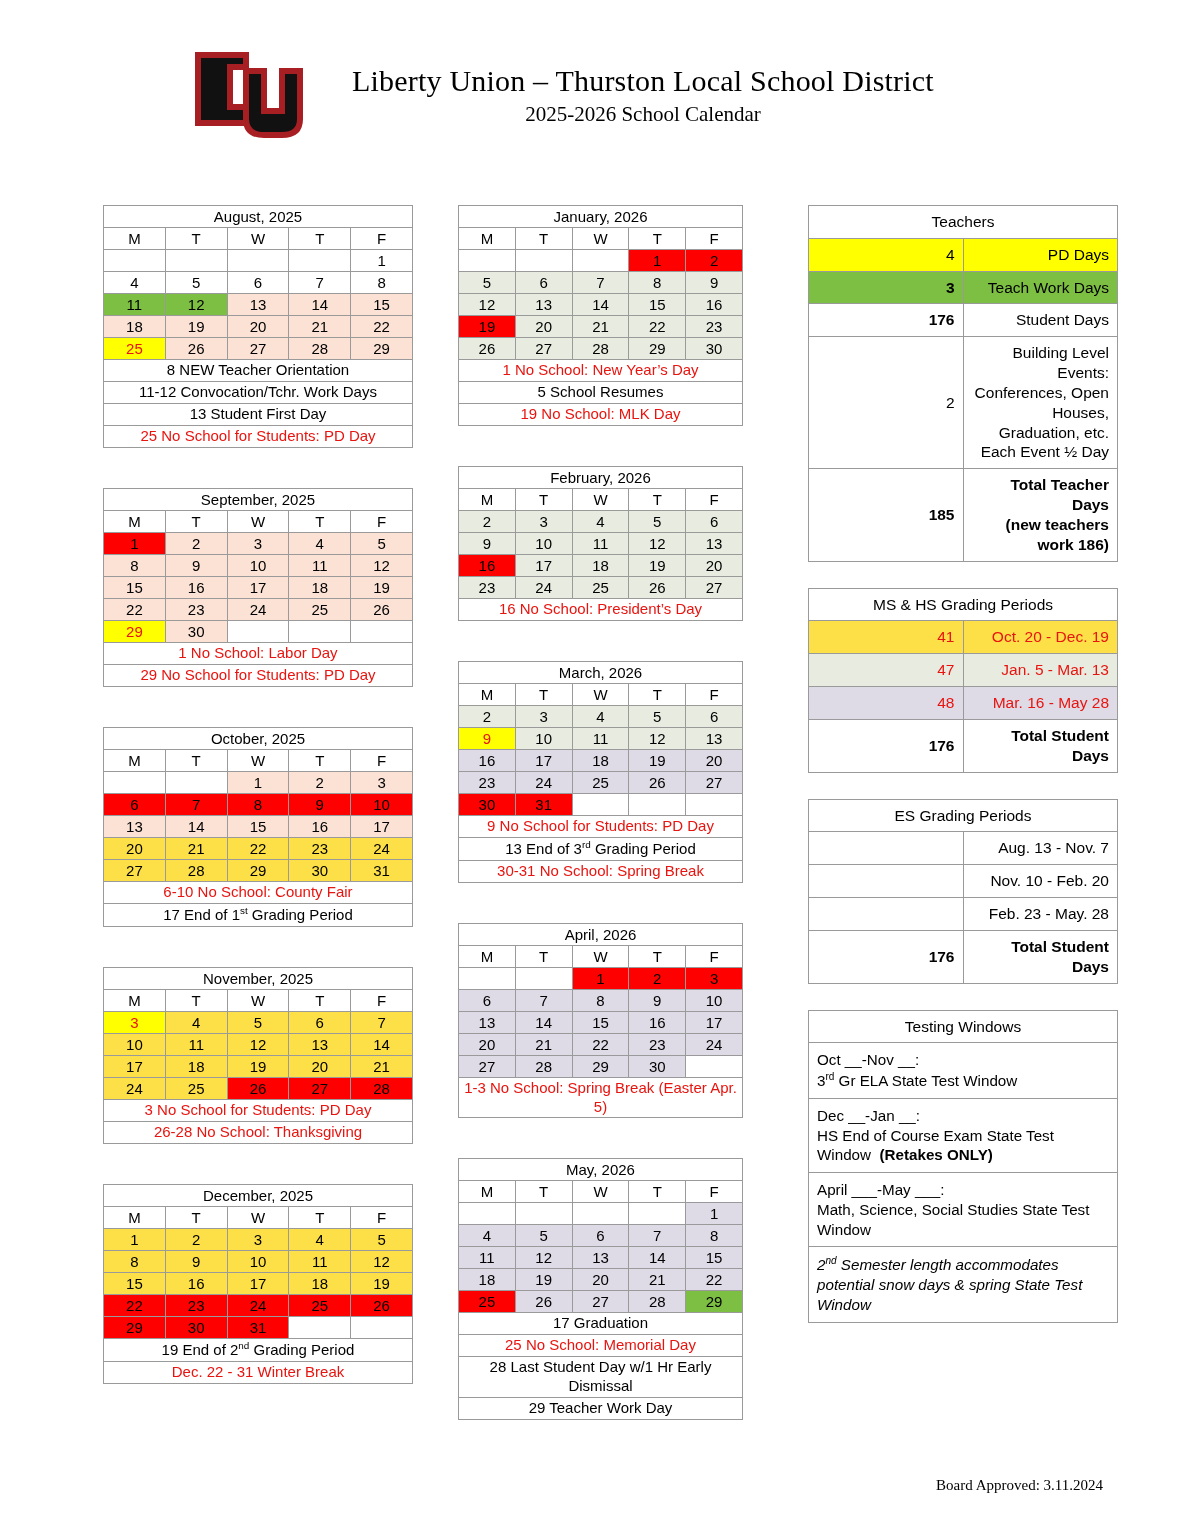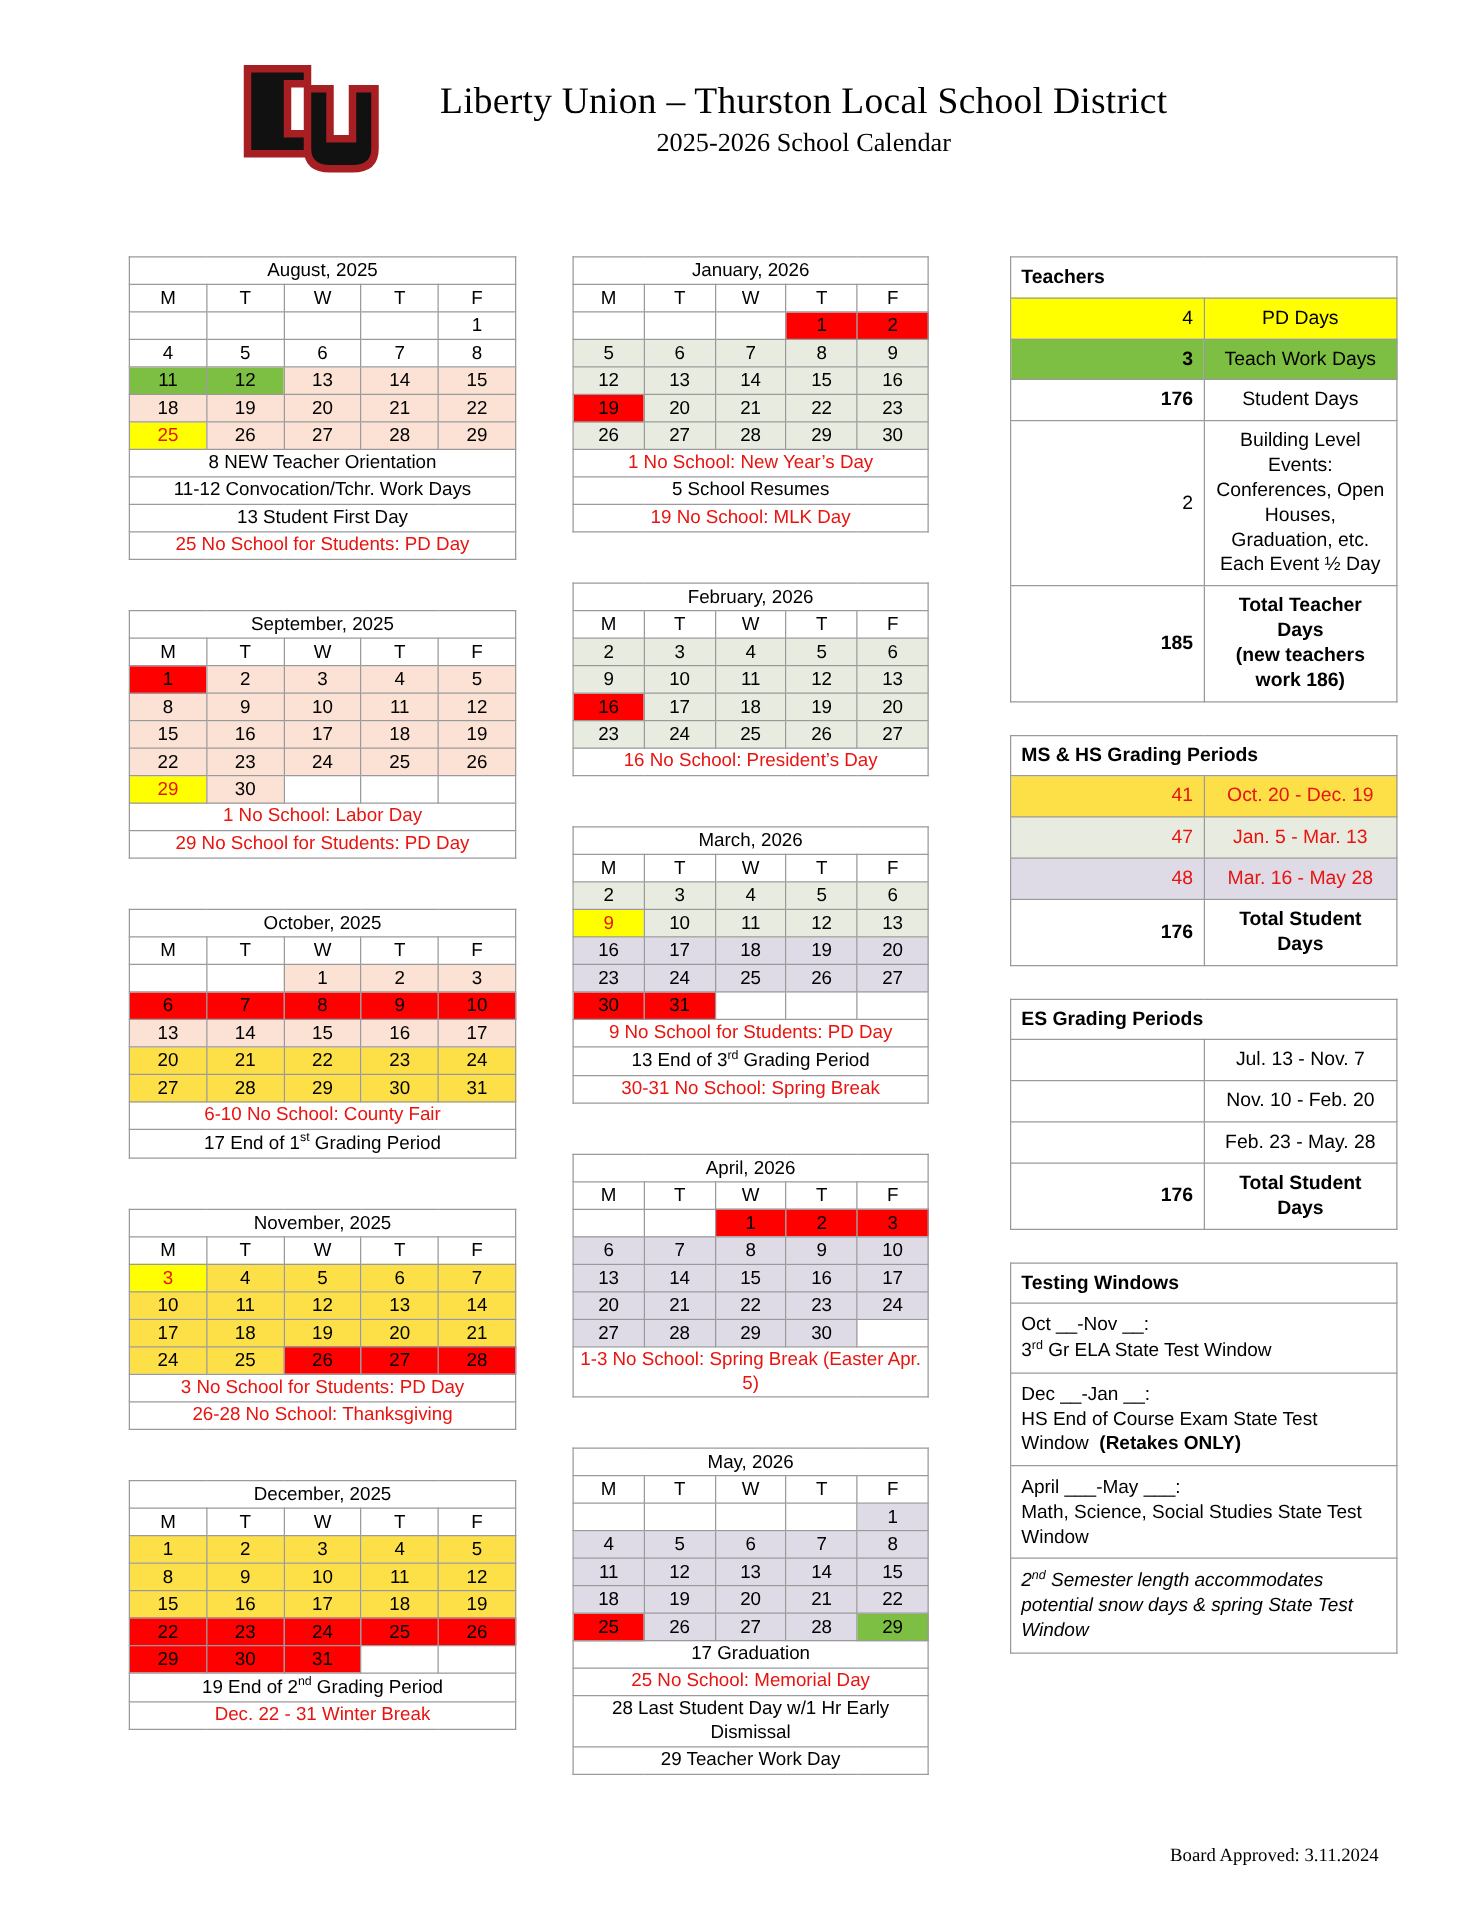--- a/index.html
+++ b/index.html
@@ -85,26 +85,26 @@
     margin-bottom: 26px; table-layout: fixed;
   }
   table.infobox td {
     border: 1px solid #9a9a9a;
     font-size: 15.5px;
     padding: 6px 8px;
     vertical-align: middle;
     line-height: 1.28;
   }
   td.boxtitle {
-    font-weight: bold; font-size: 15.5px;
+    text-align: center; font-weight: normal; font-size: 15.5px;
     padding: 5px 4px; border-bottom: 1.4px solid #808080;
   }
   td.num { width: 56px; text-align: right; padding-right: 9px; }
   td.numb { font-weight: bold; }
-  td.lbl { text-align: center; }
+  td.lbl { text-align: right; }
   td.lblb { font-weight: bold; }
   sup { font-size: 0.66em; vertical-align: super; }
 
   
   table.infobox td.tw { font-size: 15.2px; padding: 7px 8px; line-height: 1.3; }
 
   
   .footer {
     position: absolute; right: 84px; bottom: 42px;
     font-family: "Liberation Serif", serif;
@@ -733,21 +733,21 @@
           </tr>
         </tbody>
       </table>
       <table class="infobox">
         <tbody>
           <tr>
             <td class="boxtitle" colspan="2">ES Grading Periods</td>
           </tr>
           <tr>
             <td class="num"></td>
-            <td class="lbl">Jul. 13 - Nov. 7</td>
+            <td class="lbl">Aug. 13 - Nov. 7</td>
           </tr>
           <tr>
             <td class="num"></td>
             <td class="lbl">Nov. 10 - Feb. 20</td>
           </tr>
           <tr>
             <td class="num"></td>
             <td class="lbl">Feb. 23 - May. 28</td>
           </tr>
           <tr>

